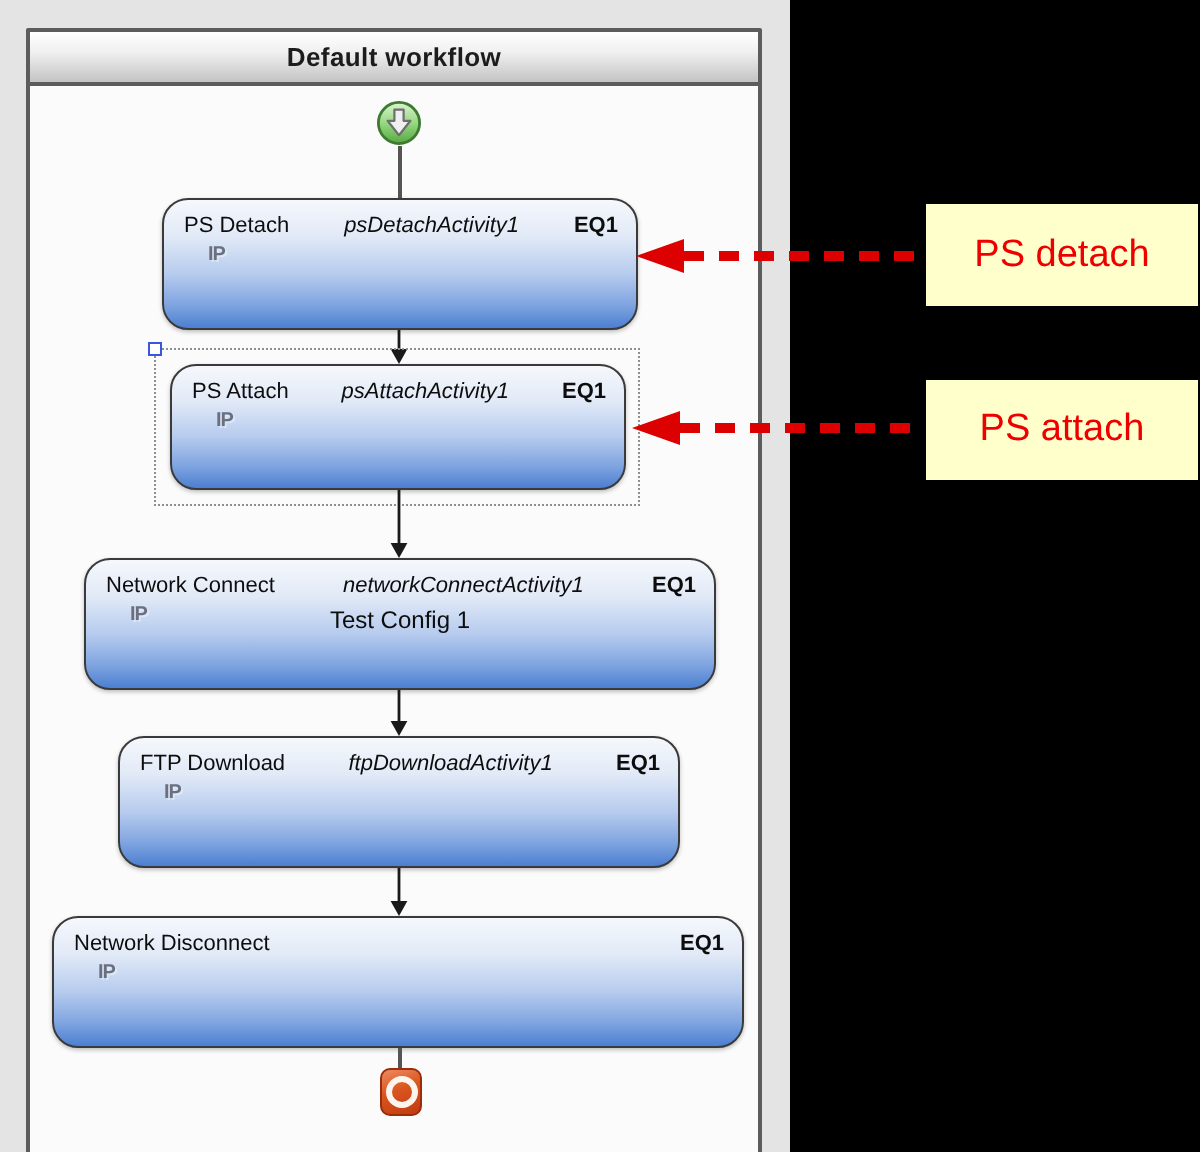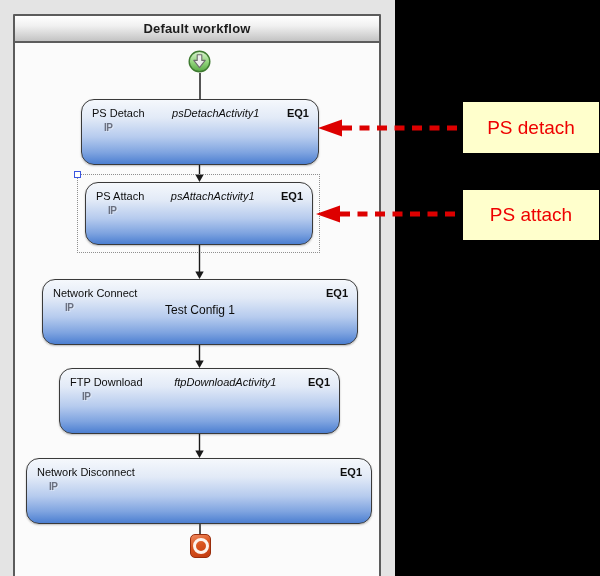--- a/index.html
+++ b/index.html
@@ -160,20 +160,21 @@
   </div>
 
   <svg class="connector" style="top:245px;" width="11" height="34">
     <line x1="5.5" y1="0" x2="5.5" y2="27" stroke="#1a1a1a" stroke-width="1.4"></line>
     <polygon points="1.3,26.5 9.7,26.5 5.5,34" fill="#1a1a1a"></polygon>
   </svg>
 
   <div class="node" id="node3">
     <div class="row1">
       <span class="n-name">Network Connect</span>
+      <span class="n-activity">networkConnectActivity1</span>
       <span class="n-eq">EQ1</span>
     </div>
     <div class="row2">
       <span class="n-proto">IP</span>
       <span class="n-config">Test Config 1</span>
     </div>
   </div>
 
   <svg class="connector" style="top:345px;" width="11" height="23">
     <line x1="5.5" y1="0" x2="5.5" y2="16" stroke="#1a1a1a" stroke-width="1.4"></line>

